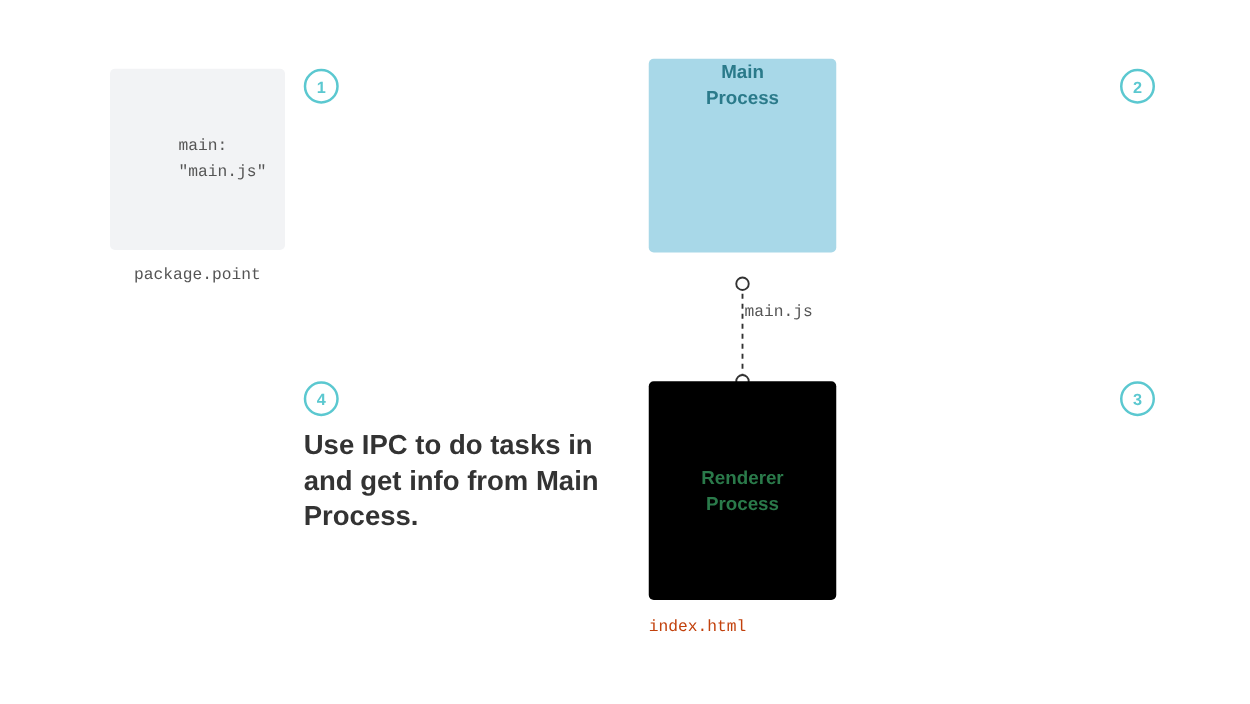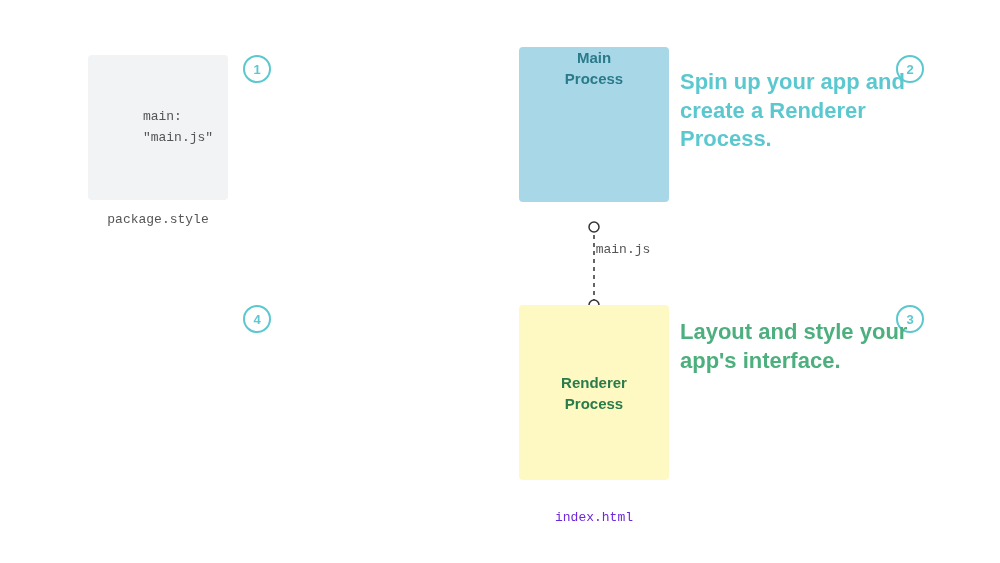--- a/index.html
+++ b/index.html
@@ -155,43 +155,42 @@
       text-align: center;
     }
 
     
     .renderer-process-box {
       position: absolute;
       left: 519px;
       top: 305px;
       width: 150px;
       height: 175px;
-      background: #fef9c3;
+      background: #000000;
       border-radius: 4px;
       display: flex;
       align-items: center;
       justify-content: center;
     }
     .renderer-process-text {
       font-size: 15px;
       font-weight: 600;
       color: #2a7a4a;
       text-align: center;
       line-height: 1.4;
     }
     .renderer-process-label {
       position: absolute;
       left: 519px;
       top: 494px;
       width: 150px;
       font-family: 'Courier New', monospace;
       font-size: 13px;
-      color: #6d28d9;
-      text-align: center;
-      margin-top: 16px;
+      color: #c2410c;
+      text-align: left;
     }
 
     
     .connector-svg {
       position: absolute;
       top: 0;
       left: 0;
       width: 1000px;
       height: 563px;
       pointer-events: none;
@@ -210,53 +209,50 @@
 
     <circle cx="594" cy="305" r="5" fill="white" stroke="#333" stroke-width="1.5"></circle>
   </svg>
 
   <div class="package-card">
     <div class="package-card-text">
       <span>main:</span><br>
       <span>"main.js"</span>
     </div>
   </div>
-  <div class="package-label">package.style</div>
+  <div class="package-label">package.point</div>
 
   <div class="step-circle step1-circle">
     <span>1</span>
   </div>
 
   <div class="main-process-box">
     <div class="main-process-text">
       <span>Main</span><br>
       <span>Process</span>
     </div>
   </div>
   <div class="main-process-label">main.js</div>
 
   <div class="step-circle step2-circle">
     <span>2</span>
   </div>
-  <div class="step2-label">
-    <div class="step-title">Spin up your app and create a Renderer Process.</div>
-  </div>
 
   <div class="renderer-process-box">
     <div class="renderer-process-text">
       <span>Renderer</span><br>
       <span>Process</span>
     </div>
   </div>
   <div class="renderer-process-label">index.html</div>
 
   <div class="step-circle step3-circle">
     <span>3</span>
   </div>
-  <div class="step3-label">
-    <div class="step-title">Layout and style your app's interface.</div>
-  </div>
 
   <div class="step-circle step4-circle">
     <span>4</span>
   </div>
+  <div class="step4-label">
+    <div class="step-title">Use IPC to do tasks in and get info from Main Process.</div>
+  </div>
 
 </div>
 
 </body></html>

